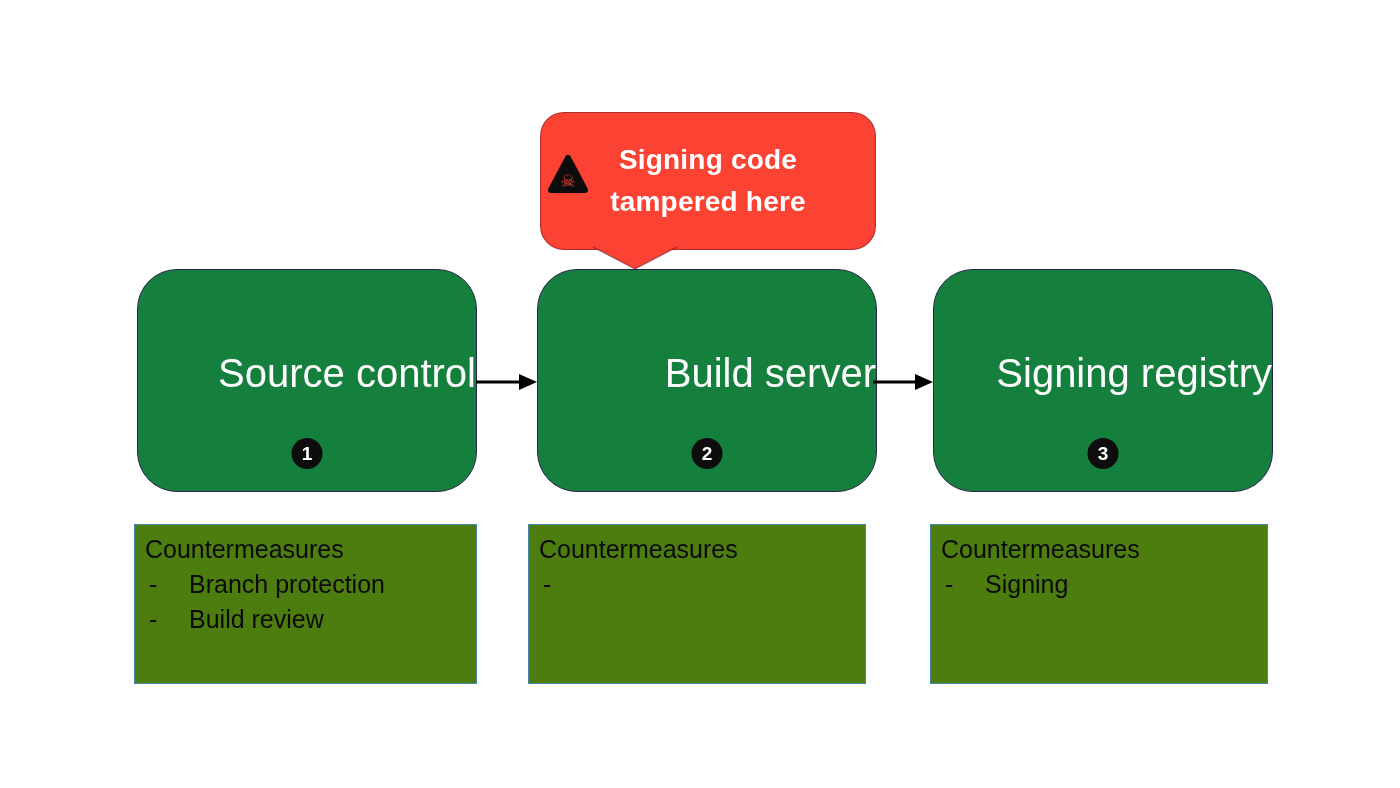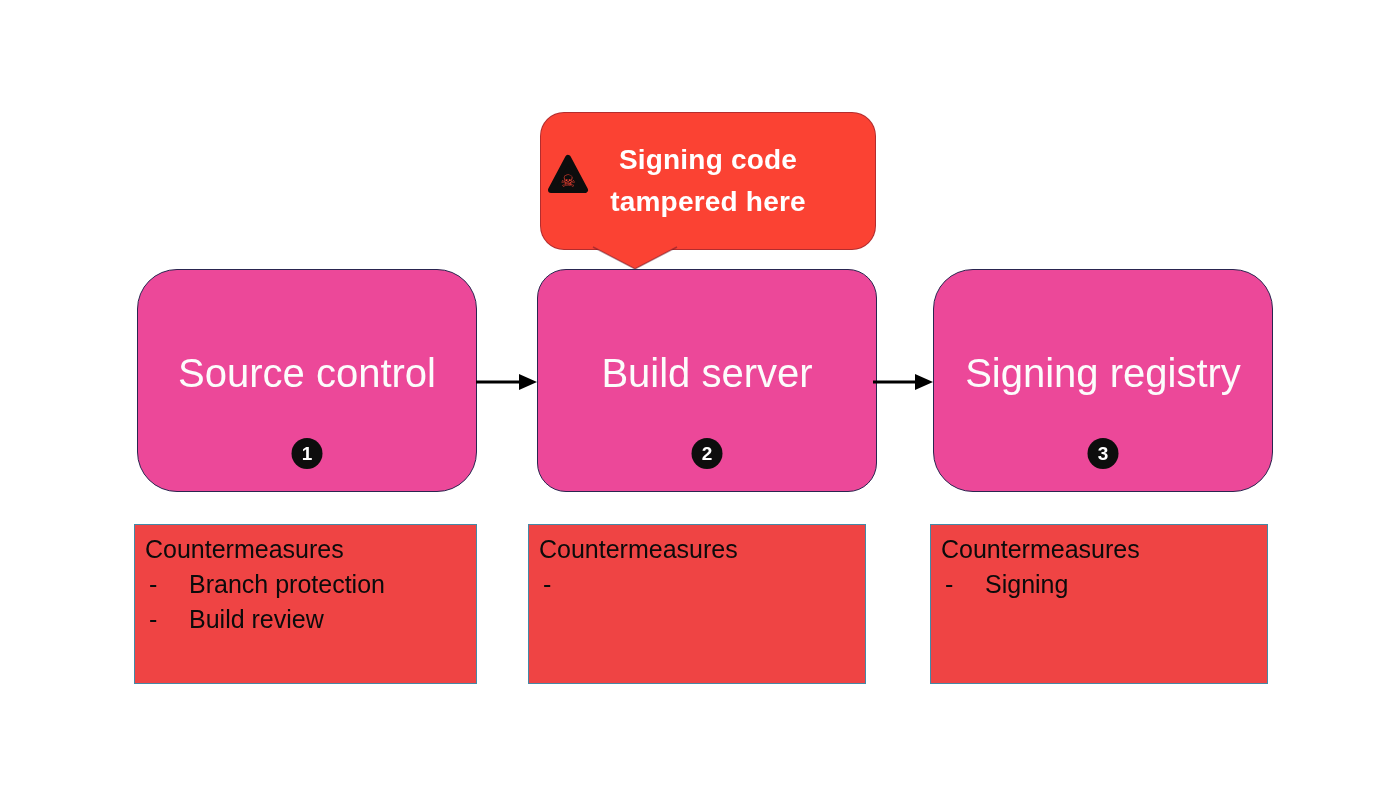--- a/index.html
+++ b/index.html
@@ -52,29 +52,29 @@
     width: 42px;
     height: 44px;
   }
 
   
   .stage-box {
     position: absolute;
     top: 269px;
     width: 338px;
     height: 221px;
-    background: #ec4899;
+    background: #15803d;
     border: 1.5px solid #2A2550;
     border-radius: 40px;
     display: flex;
     align-items: center;
-    justify-content: center;
+    justify-content: flex-end;
   }
   .stage-box.col-1 { left: 137px; }
-  .stage-box.col-2 { left: 537px; border-radius: 29px; }
+  .stage-box.col-2 { left: 537px; }
   .stage-box.col-3 { left: 933px; }
   .stage-label {
     color: #FCFCFC;
     font-size: 40px;
     font-weight: 400;
     white-space: nowrap;
     margin-bottom: 14px;
   }
   .stage-badge {
     position: absolute;
@@ -100,21 +100,21 @@
     height: 22px;
   }
   .arrow.a1 { left: 476px; width: 61px; }
   .arrow.a2 { left: 873px; width: 60px; }
 
   
   .cm-box {
     position: absolute;
     top: 524px;
     height: 160px;
-    background: #ef4444;
+    background: #4d7c0f;
     border: 1.5px solid #4589A6;
     box-sizing: border-box;
     padding: 7px 10px;
     color: #0B0B0B;
     font-size: 25px;
     line-height: 35px;
   }
   .cm-box.col-1 { left: 134px; width: 343px; }
   .cm-box.col-2 { left: 528px; width: 338px; }
   .cm-box.col-3 { left: 930px; width: 338px; }

